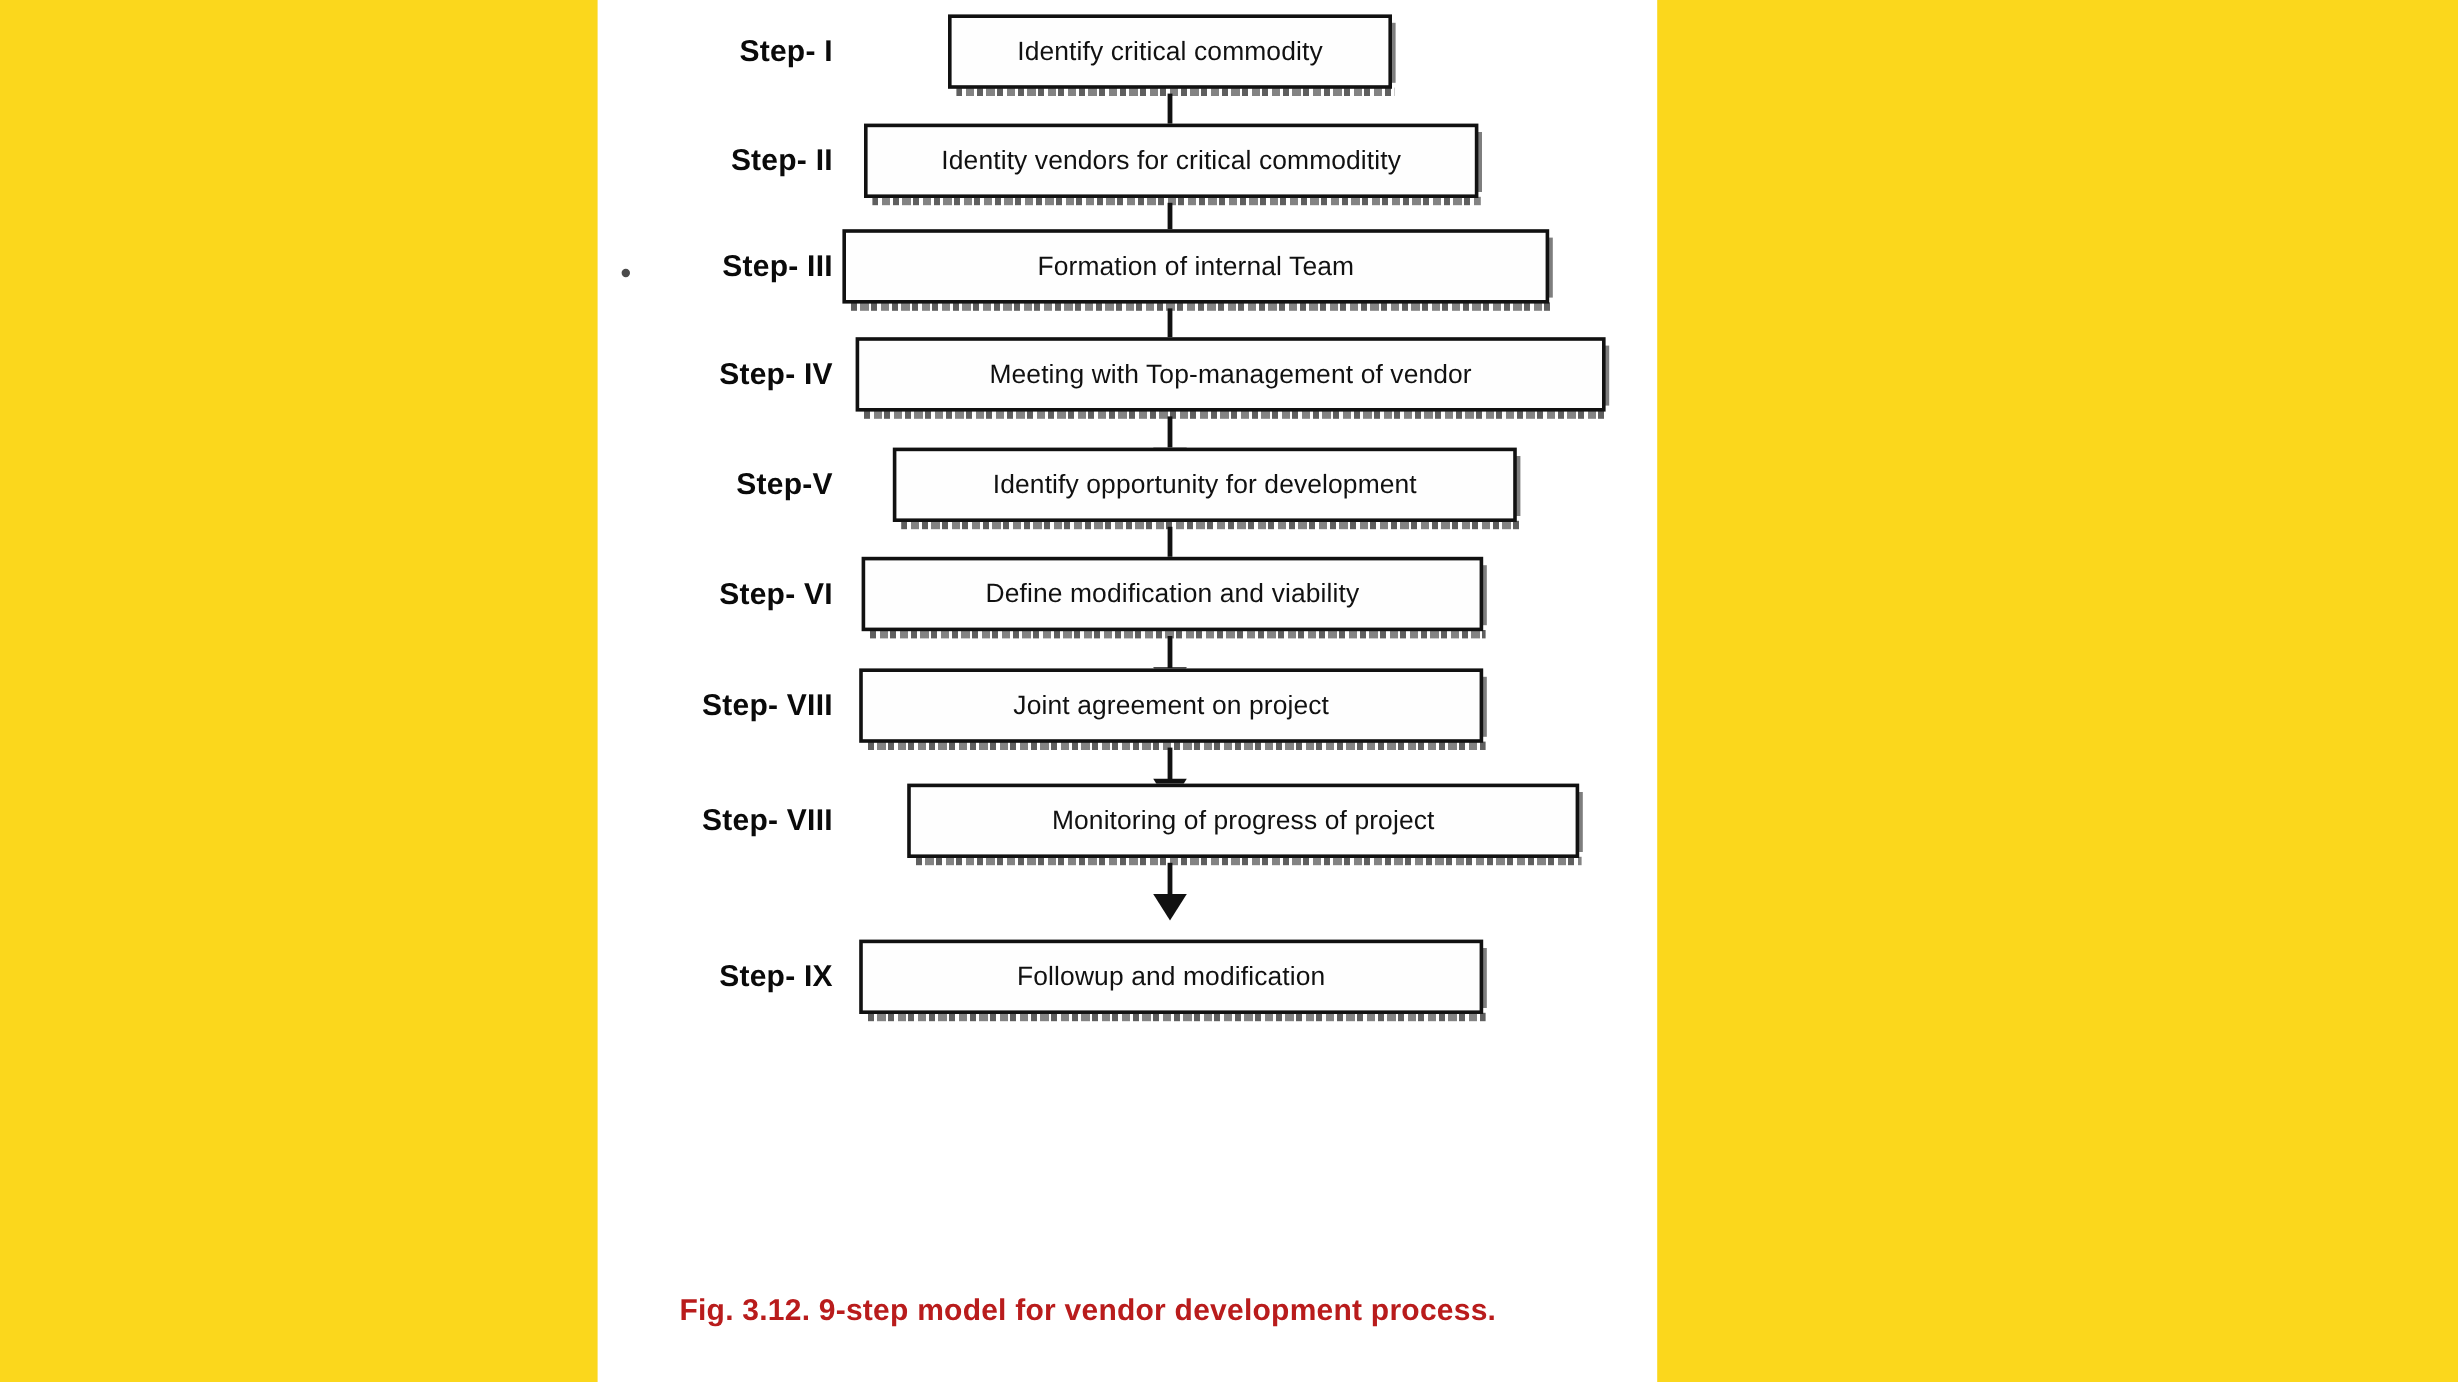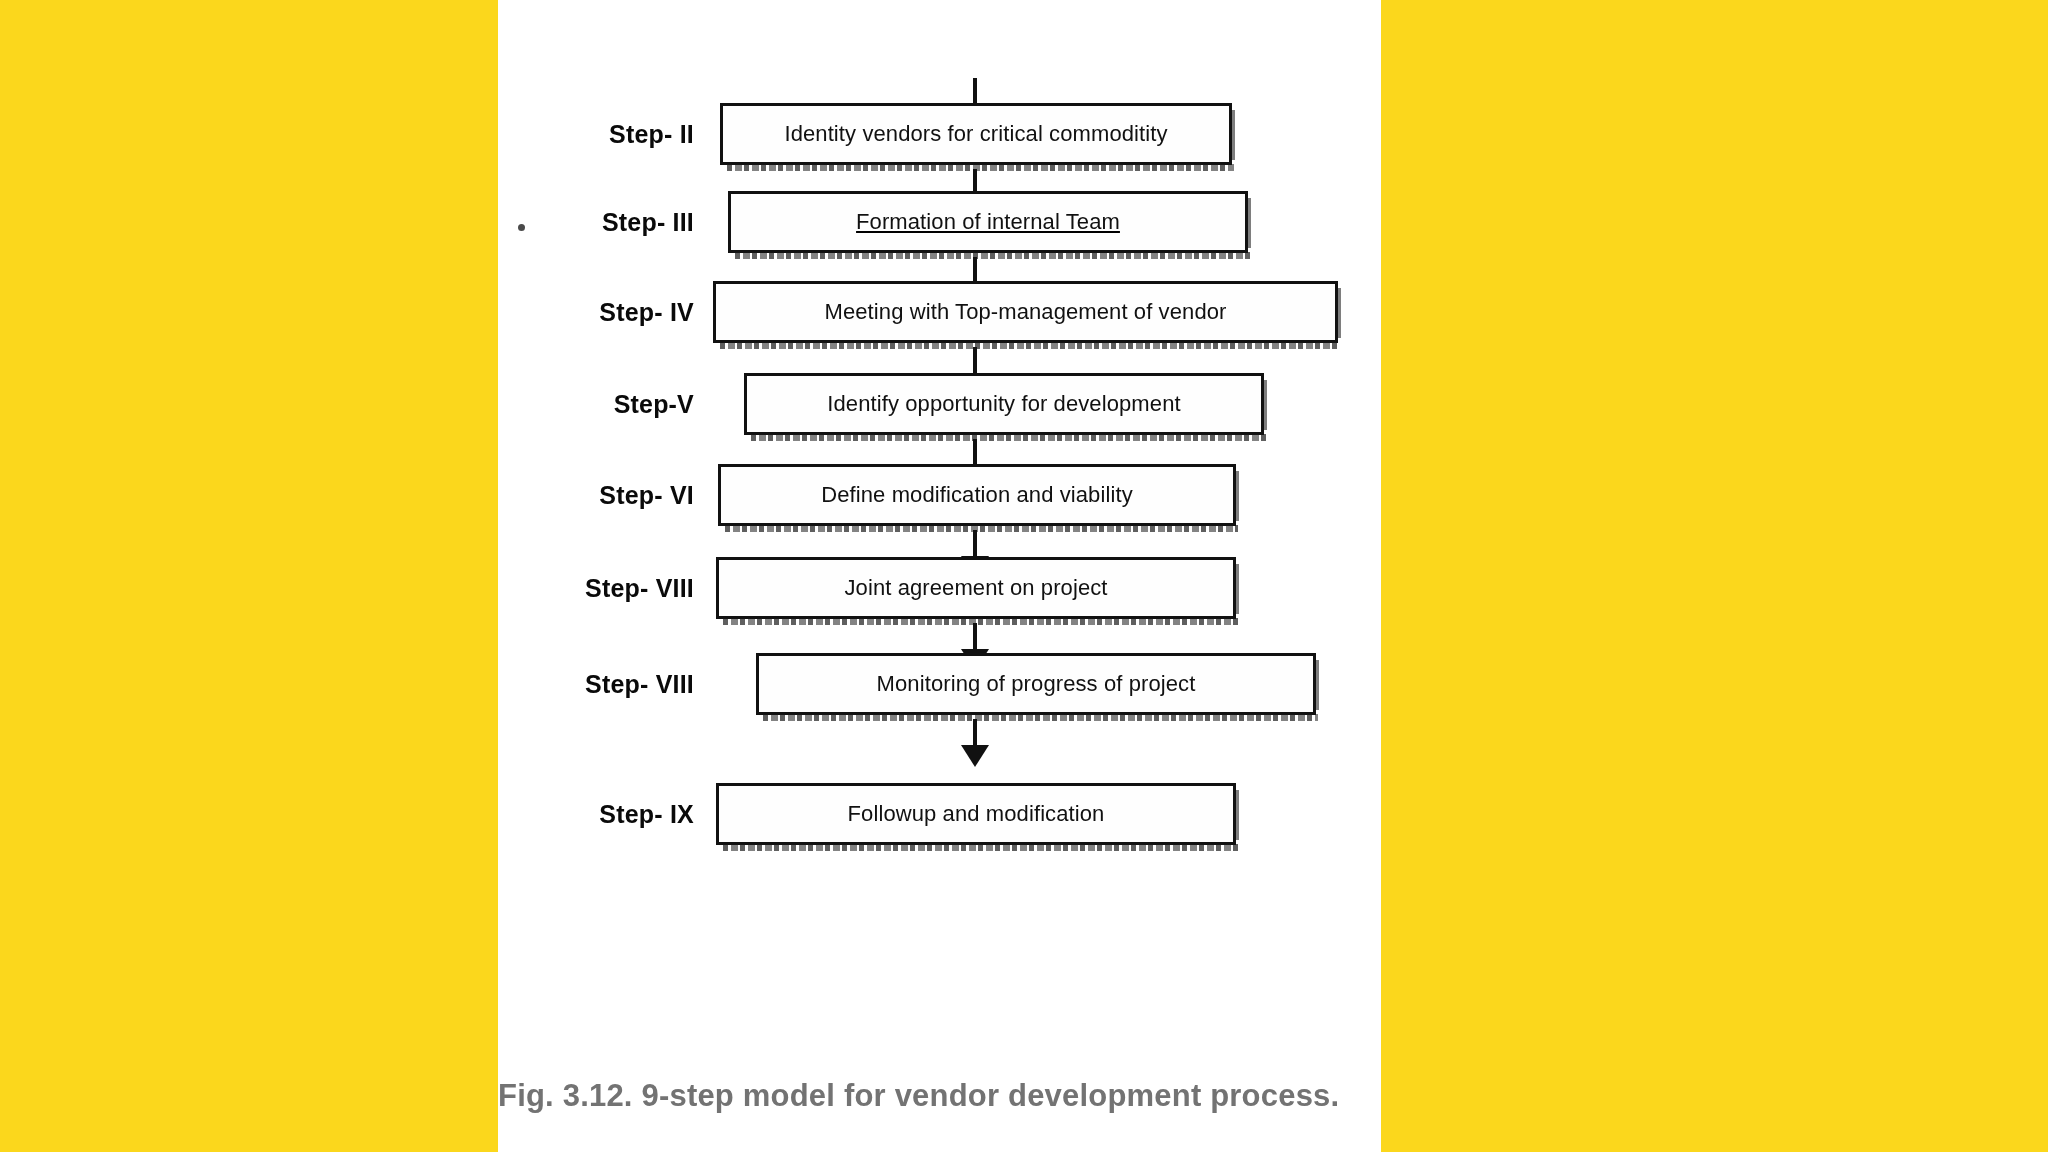--- a/index.html
+++ b/index.html
@@ -150,36 +150,44 @@
     opacity: 0.85;
   }
 
   
   #caption {
     position: absolute;
     left: 0;
     top: 1078px;
     width: 817px;
     text-align: center;
-    font-size: 31px;
+    font-size: 25px;
     font-weight: bold;
-    color: #737373;
+    color: #b91c1c;
     letter-spacing: 0.2px;
     white-space: nowrap;
   }
 </style>
 </head>
 <body>
 
 <div id="stage">
 
   <div id="page-panel">
 
     <div id="flow">
 
+      <div class="step-row" style="top:12px;">
+        <div class="step-label">Step- I</div>
+        <div class="box-wrap" style="left:292px; width:370px;">
+          <div class="flow-box">
+            <span>Identify critical commodity</span>
+          </div>
+        </div>
+      </div>
       <div class="connector" style="left:457px; top:78px;">
         <div class="shaft"></div>
         <div class="head"></div>
       </div>
 
       <div class="step-row" style="top:103px;">
         <div class="step-label">Step- II</div>
         <div class="box-wrap" style="left:222px; width:512px;">
           <div class="flow-box">
             <span>Identity vendors for critical commoditity</span>
@@ -188,21 +196,21 @@
       </div>
       <div class="connector" style="left:457px; top:169px;">
         <div class="shaft"></div>
         <div class="head"></div>
       </div>
 
       <span class="speck" style="left:20px; top:224px;"></span>
 
       <div class="step-row" style="top:191px;">
         <div class="step-label">Step- III</div>
-        <div class="box-wrap" style="left:230px; width:520px;text-decoration:underline;">
+        <div class="box-wrap" style="left:204px; width:589px;">
           <div class="flow-box">
             <span>Formation of internal Team</span>
           </div>
         </div>
       </div>
       <div class="connector" style="left:457px; top:257px;">
         <div class="shaft"></div>
         <div class="head"></div>
       </div>
 

